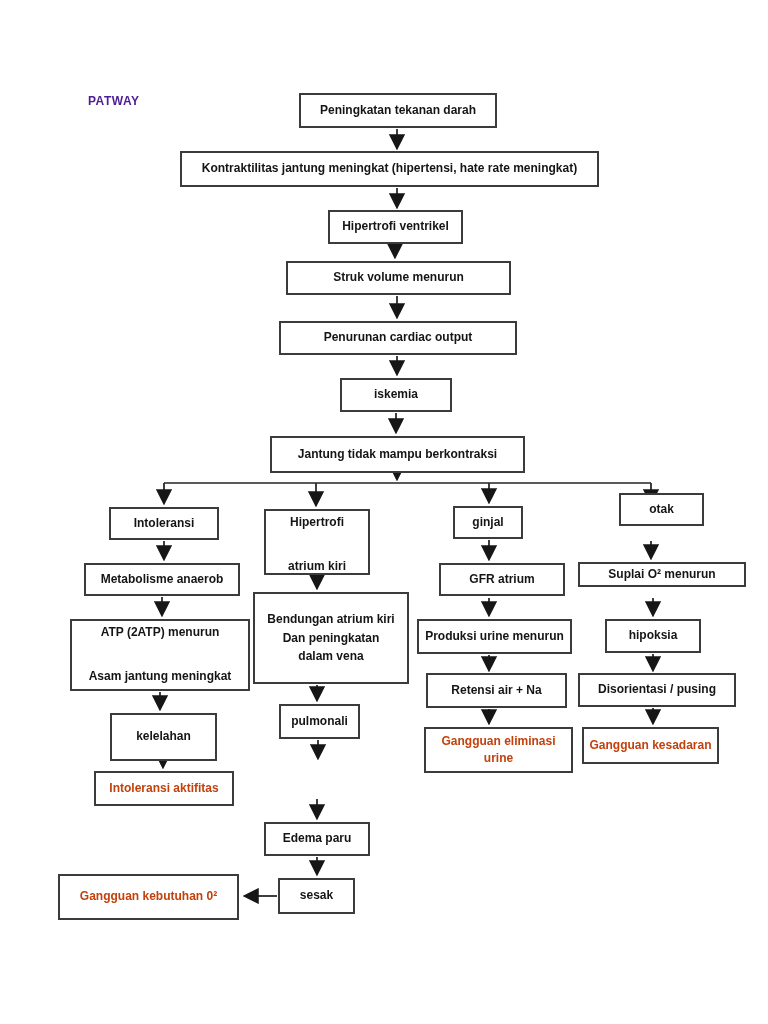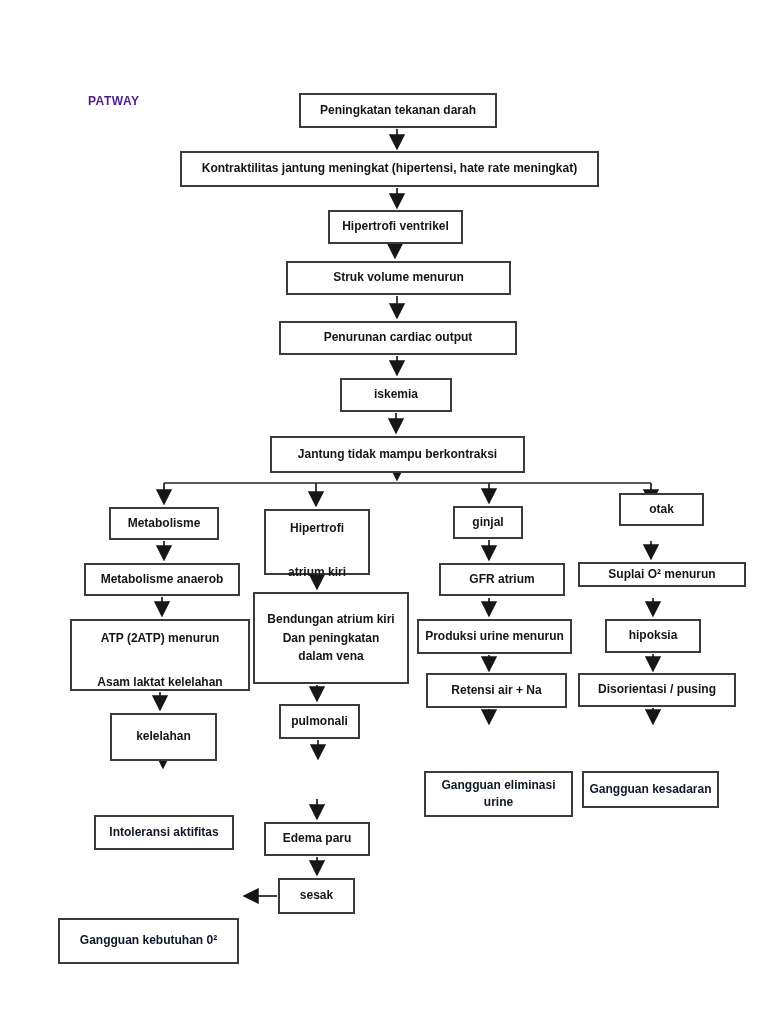--- a/index.html
+++ b/index.html
@@ -10,25 +10,25 @@
   .connectors { position:absolute; left:0; top:0; width:768px; height:1024px; pointer-events:none; }
   .doc-title {
     position:absolute; left:88px; top:94px;
     font-size:12px; font-weight:700; color:#4c1d95; letter-spacing:0.5px;
   }
   .node {
     position:absolute; box-sizing:border-box; background:#ffffff;
     border:2px solid #3b3b3b;
     display:flex; flex-direction:column; align-items:center; justify-content:center;
     text-align:left; font-weight:700; font-size:12px; color:#151515; line-height:1.3;
-    padding:10px 3px;
+    padding:4px 3px;
   }
   .node .line { display:block; white-space:nowrap; }
   .node.spread { justify-content:space-evenly;gap:28px; }
-  .node.red { color:#0f172a;margin-top:44px; }
+  .node.red { color:#c2410c; }
   .node.tight { line-height:1.45; }
   .node .para { margin-bottom:2px; }
 </style>
 </head>
 <body>
 
 <div class="page">
 
   <svg class="connectors" width="768" height="1024" viewBox="0 0 768 1024" xmlns="http://www.w3.org/2000/svg">
     <defs>
@@ -94,28 +94,28 @@
     <span class="line">Penurunan cardiac output</span>
   </div>
   <div class="node" style="left:340px;top:378px;width:112px;height:34px">
     <span class="line">iskemia</span>
   </div>
   <div class="node" style="left:270px;top:436px;width:255px;height:37px">
     <span class="line">Jantung tidak mampu berkontraksi</span>
   </div>
 
   <div class="node" style="left:109px;top:507px;width:110px;height:33px">
-    <span class="line">Metabolisme</span>
+    <span class="line">Intoleransi</span>
   </div>
   <div class="node" style="left:84px;top:563px;width:156px;height:33px">
     <span class="line">Metabolisme anaerob</span>
   </div>
   <div class="node spread" style="left:70px;top:619px;width:180px;height:72px">
     <span class="line">ATP (2ATP) menurun</span>
-    <span class="line">Asam laktat kelelahan</span>
+    <span class="line">Asam jantung meningkat</span>
   </div>
   <div class="node" style="left:110px;top:713px;width:107px;height:48px">
     <span class="line">kelelahan</span>
   </div>
   <div class="node red" style="left:94px;top:771px;width:140px;height:35px">
     <span class="line">Intoleransi aktifitas</span>
   </div>
 
   <div class="node spread" style="left:264px;top:509px;width:106px;height:66px">
     <span class="line">Hipertrofi</span>

